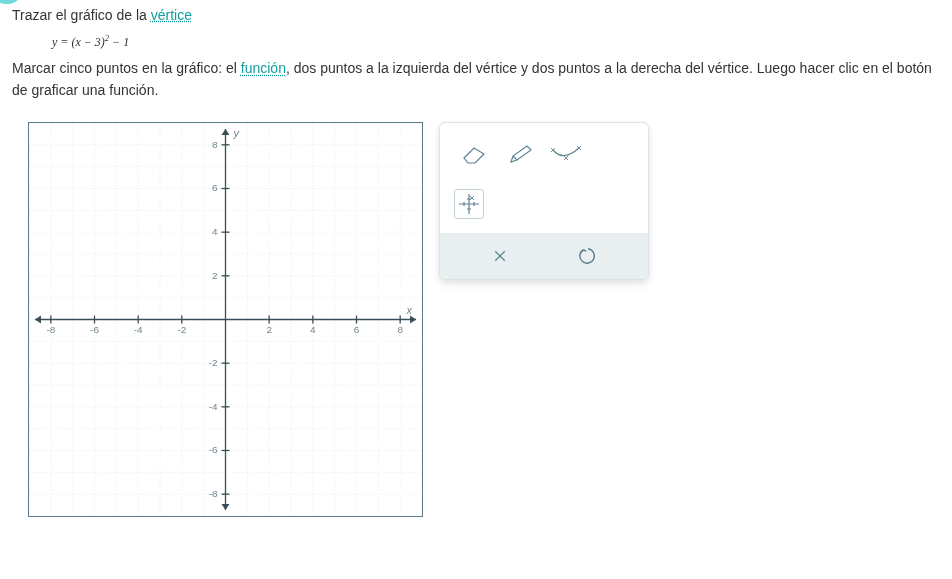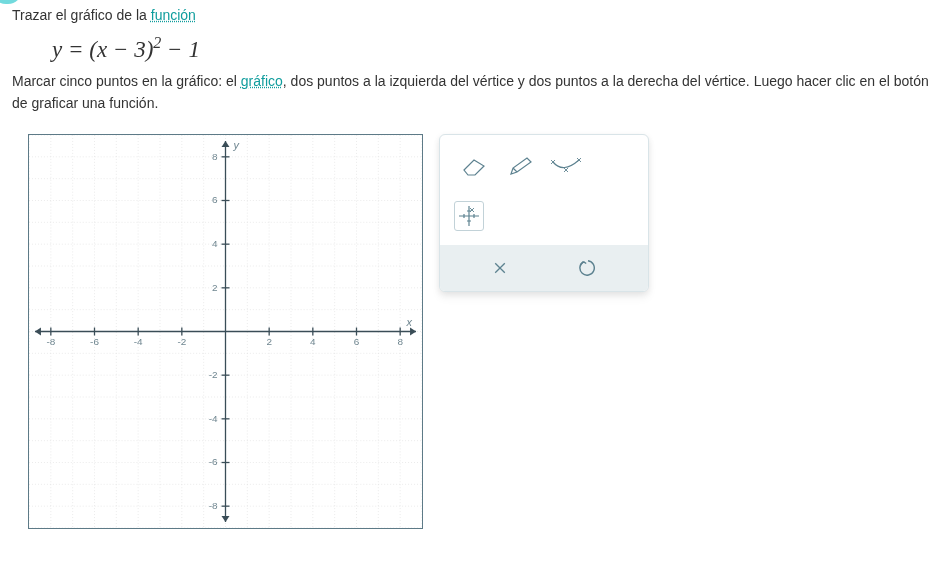--- a/index.html
+++ b/index.html
@@ -9,21 +9,21 @@
       color: #333;
       padding: 4px 8px 20px 8px;
       width: 952px;
       position: relative;
     }
     .intro { line-height: 1.6; margin-bottom: 6px; margin-left: 4px; }
     .keyword { color: #0f9d9d; text-decoration: underline dotted; cursor: pointer; }
     .equation {
       font-family: 'Times New Roman', serif;
       font-style: italic;
-      font-size: 23px;
+      font-size: 12px;
       margin: 8px 0 8px 44px;
     }
     .equation sup { font-size: 0.7em; }
     .detail { line-height: 1.55; margin-left: 4px; margin-bottom: 20px; }
     .workspace { display: flex; gap: 16px; align-items: flex-start; padding-left: 20px; }
     .graph-box {
       width: 395px;
       height: 395px;
       border: 1px solid #5d7a87;
       background: #fff;
@@ -72,29 +72,29 @@
       opacity: 0.8;
     }
   </style>
 </head>
 <body>
 
 <div class="decor-tab"></div>
 
 <p class="intro">
   <span>Trazar el gráfico de la </span>
-  <span class="keyword">función</span>
+  <span class="keyword">vértice</span>
 </p>
 
 <div class="equation">
   <span>y</span><span> = (</span><span>x</span><span> − 3)</span><sup>2</sup><span> − 1</span>
 </div>
 
 <p class="detail">
-  <span>Marcar cinco puntos en la gráfico: el </span><span class="keyword">gráfico</span><span>, dos puntos a la izquierda del vértice y dos puntos a la derecha del vértice. Luego hacer clic en el botón de graficar una función.</span>
+  <span>Marcar cinco puntos en la gráfico: el </span><span class="keyword">función</span><span>, dos puntos a la izquierda del vértice y dos puntos a la derecha del vértice. Luego hacer clic en el botón de graficar una función.</span>
 </p>
 
 <div class="workspace">
 
   <div class="graph-box">
     <svg viewBox="0 0 395 395">
       <g id="grid-group">
           <line x1="0" x2="0" y1="0" y2="395" class="grid-line"></line>
           <line x1="21.944444444444443" x2="21.944444444444443" y1="0" y2="395" class="grid-line"></line>
           <line x1="43.888888888888886" x2="43.888888888888886" y1="0" y2="395" class="grid-line"></line>

